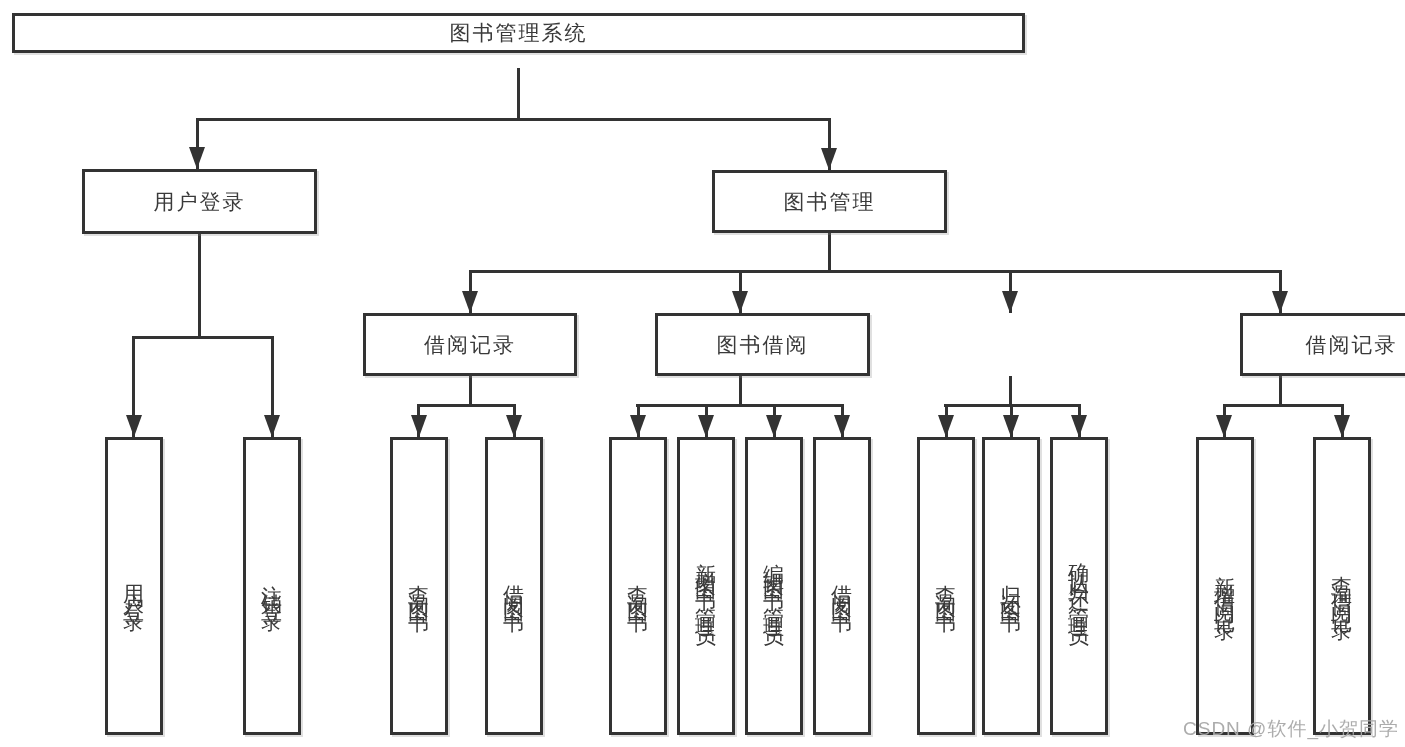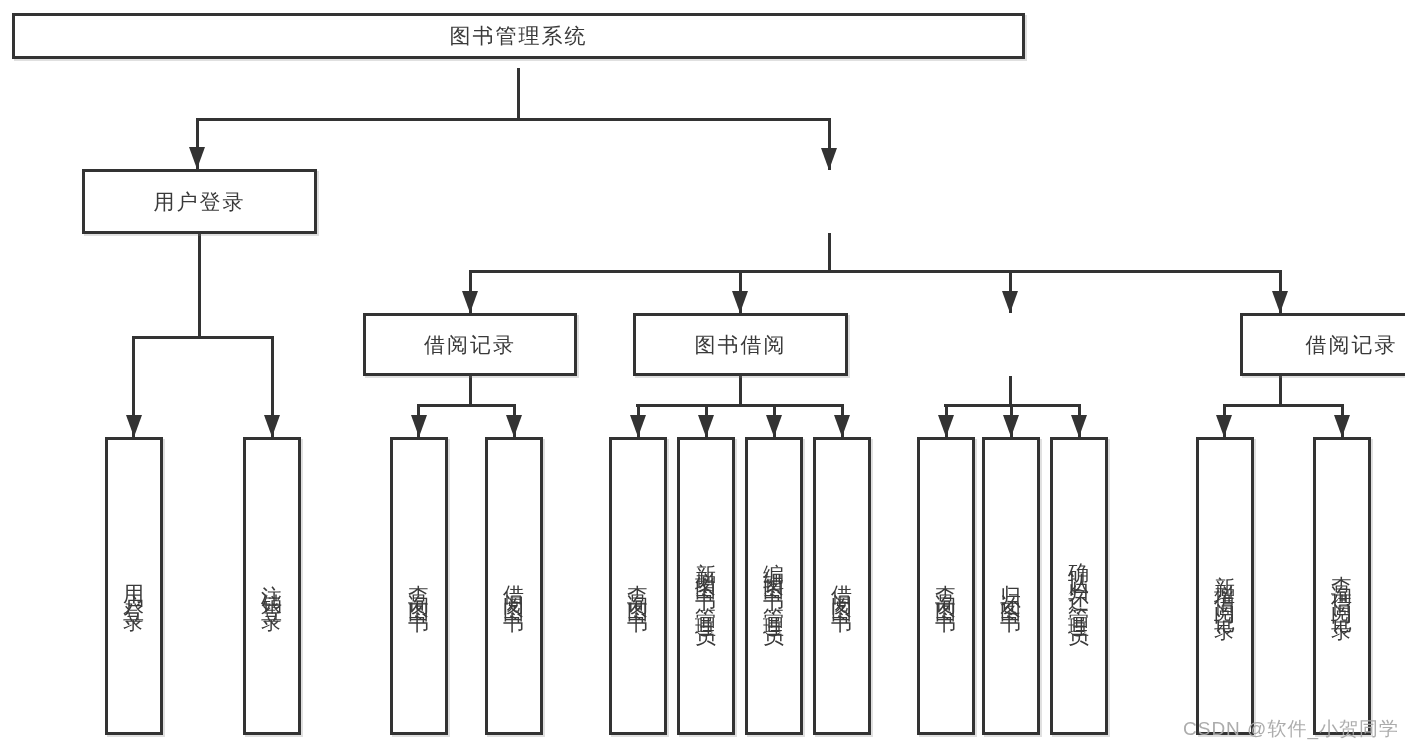--- a/index.html
+++ b/index.html
@@ -73,33 +73,36 @@
     color: rgba(168,168,168,0.95);
     z-index: 5;
     white-space: nowrap;
   }
 </style>
 </head>
 <body>
 
 <div class="stage">
 
-  <div class="hbox" style="left:12px; top:13px; width:1013px; height:46px;">
+  <div class="hbox" style="left:12px; top:13px; width:1013px; height:40px;">
     <span>图书管理系统</span>
   </div>
 
   <div class="vline" style="left:517px; top:68px; height:50px;"></div>
   <div class="hline" style="left:196px; top:118px; width:635px;"></div>
   <div class="vline" style="left:196px; top:118px; height:51px;"></div>
   <div class="tri" style="left:189px; top:147px;"></div>
   <div class="vline" style="left:828px; top:118px; height:52px;"></div>
   <div class="tri" style="left:821px; top:148px;"></div>
 
   <div class="hbox" style="left:82px; top:169px; width:235px; height:65px;">
     <span>用户登录</span>
+  </div>
+  <div class="hbox" style="left:712px; top:170px; width:235px; height:63px;">
+    <span>图书管理</span>
   </div>
 
   <div class="vline" style="left:198px; top:234px; height:102px;"></div>
   <div class="hline" style="left:132px; top:336px; width:141px;"></div>
   <div class="vline" style="left:132px; top:336px; height:101px;"></div>
   <div class="tri" style="left:126px; top:415px;"></div>
   <div class="vline" style="left:271px; top:336px; height:101px;"></div>
   <div class="tri" style="left:264px; top:415px;"></div>
 
   <div class="vline" style="left:828px; top:233px; height:37px;"></div>
@@ -109,21 +112,21 @@
   <div class="vline" style="left:739px; top:270px; height:43px;"></div>
   <div class="tri" style="left:732px; top:291px;"></div>
   <div class="vline" style="left:1009px; top:270px; height:43px;"></div>
   <div class="tri" style="left:1002px; top:291px;"></div>
   <div class="vline" style="left:1279px; top:270px; height:43px;"></div>
   <div class="tri" style="left:1272px; top:291px;"></div>
 
   <div class="hbox" style="left:363px; top:313px; width:214px; height:63px;">
     <span>借阅记录</span>
   </div>
-  <div class="hbox" style="left:633px; top:313px; width:215px; height:63px;">
+  <div class="hbox" style="left:655px; top:313px; width:215px; height:63px;">
     <span>图书借阅</span>
   </div>
   <div class="hbox" style="left:1240px; top:313px; width:223px; height:63px;">
     <span>借阅记录</span>
   </div>
 
   <div class="vline" style="left:469px; top:376px; height:28px;"></div>
   <div class="hline" style="left:417px; top:404px; width:99px;"></div>
   <div class="vline" style="left:417px; top:404px; height:33px;"></div>
   <div class="tri" style="left:411px; top:415px;"></div>

